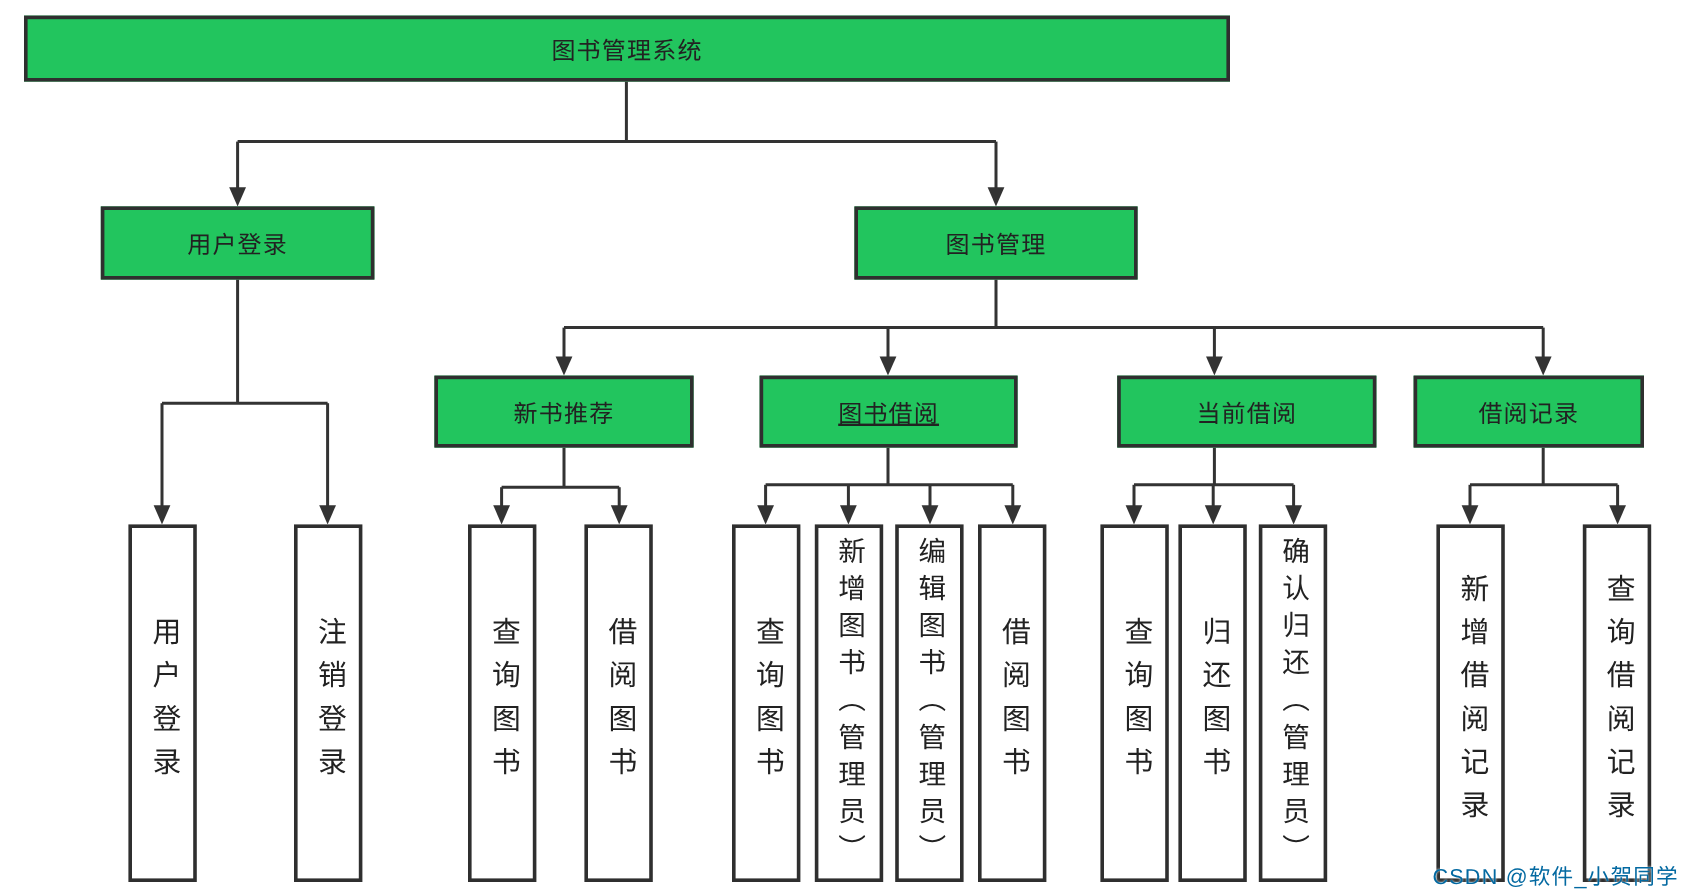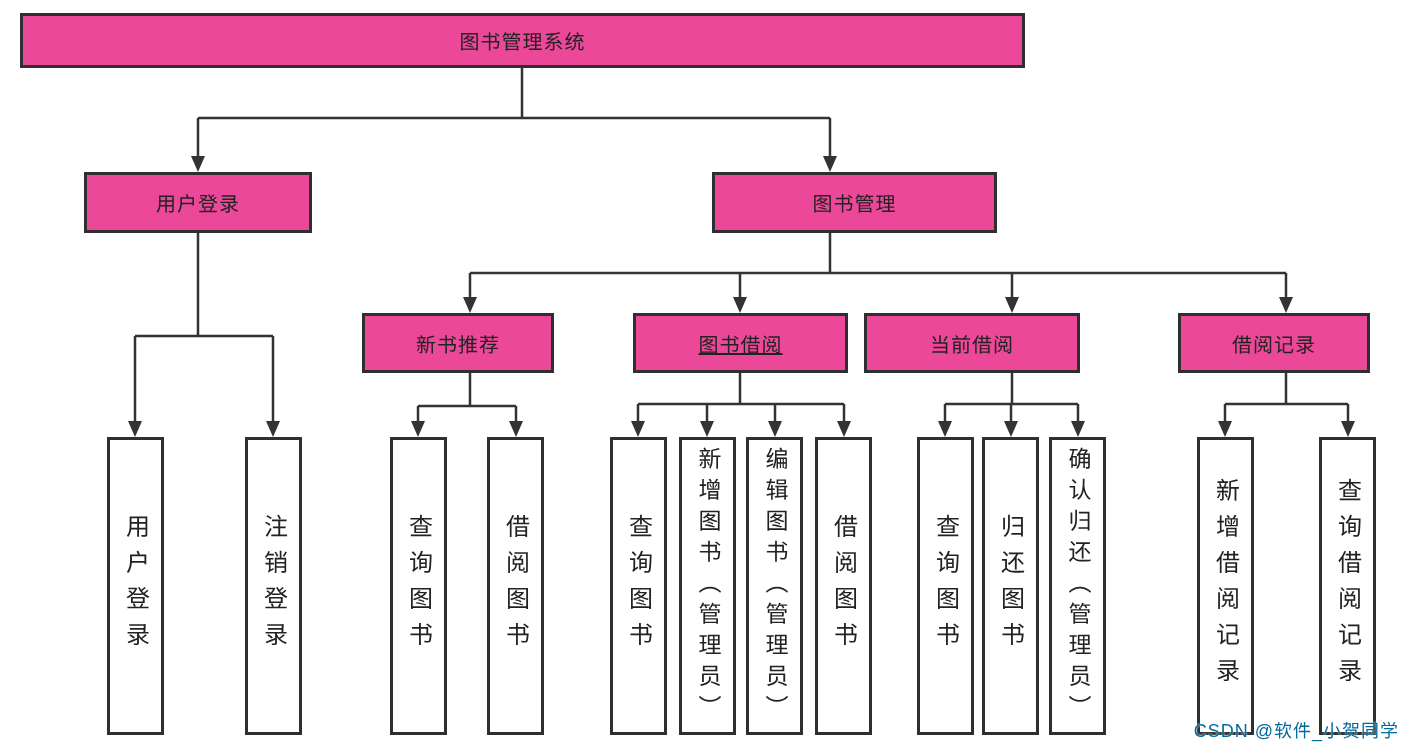--- a/index.html
+++ b/index.html
@@ -1,21 +1,21 @@
 <!DOCTYPE html>
 <html lang="zh-CN"><head>
 <meta charset="utf-8">
 <style>
   html,body{margin:0;padding:0;background:#fff;}
   body{font-family:"Liberation Sans","DejaVu Sans",sans-serif;}
   #canvas{position:relative;width:1405px;height:747px;background:#ffffff;overflow:hidden;}
   #wires{position:absolute;left:0;top:0;width:1405px;height:747px;z-index:0;}
   .hbox{
     position:absolute;box-sizing:border-box;z-index:1;
-    border:3px solid #2f2f2f;background:#ec4899;
+    border:3px solid #2f2f2f;background:#22c55e;
     display:flex;align-items:center;justify-content:center;
     font-size:20px;color:#222222;letter-spacing:1px;white-space:nowrap;
   }
   .vbox{
     position:absolute;box-sizing:border-box;z-index:1;
     border:3px solid #2f2f2f;background:#ffffff;
     display:flex;align-items:center;justify-content:center;
     top:437px;width:57px;height:298px;color:#222222;
   }
   .vbox span{
@@ -85,31 +85,31 @@
       </g>
   </svg>
 
   <div class="hbox" style="left:20px;top:13px;width:1005px;height:55px;">
     <span>图书管理系统</span>
   </div>
 
   <div class="hbox" style="left:84px;top:172px;width:228px;height:61px;">
     <span>用户登录</span>
   </div>
-  <div class="hbox" style="left:712px;top:172px;width:285px;height:61px;">
+  <div class="hbox" style="left:712px;top:172px;width:236px;height:61px;">
     <span>图书管理</span>
   </div>
 
-  <div class="hbox" style="left:362px;top:313px;width:192px;height:60px;">
+  <div class="hbox" style="left:362px;top:313px;width:216px;height:60px;">
     <span>新书推荐</span>
   </div>
   <div class="hbox" style="left:633px;top:313px;width:215px;height:60px;text-decoration:underline;">
     <span>图书借阅</span>
   </div>
-  <div class="hbox" style="left:864px;top:313px;width:216px;height:60px;">
+  <div class="hbox" style="left:931px;top:313px;width:216px;height:60px;">
     <span>当前借阅</span>
   </div>
   <div class="hbox" style="left:1178px;top:313px;width:192px;height:60px;">
     <span>借阅记录</span>
   </div>
 
   <div class="vbox" style="left:107px;">
     <span>用户登录</span>
   </div>
   <div class="vbox" style="left:245px;">

